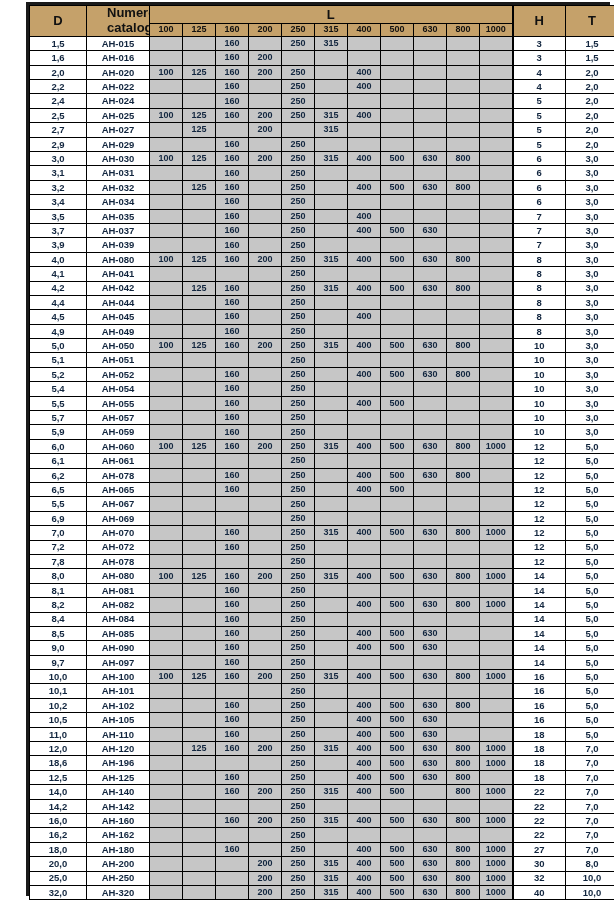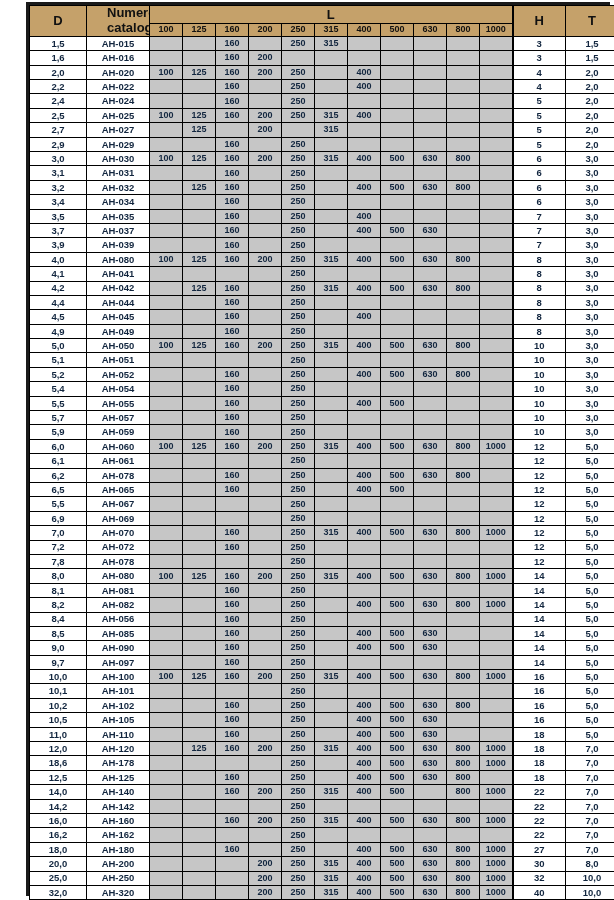--- a/index.html
+++ b/index.html
@@ -825,21 +825,21 @@
             <td class="lcell">400</td>
             <td class="lcell">500</td>
             <td class="lcell">630</td>
             <td class="lcell">800</td>
             <td class="lcell">1000</td>
             <td class="htr first">14</td>
             <td class="htr">5,0</td>
           </tr>
           <tr>
             <td class="dcol">8,4</td>
-            <td class="cat">AH-056</td>
+            <td class="cat">AH-084</td>
             <td class="lcell empty"></td>
             <td class="lcell empty"></td>
             <td class="lcell">160</td>
             <td class="lcell empty"></td>
             <td class="lcell">250</td>
             <td class="lcell empty"></td>
             <td class="lcell empty"></td>
             <td class="lcell empty"></td>
             <td class="lcell empty"></td>
             <td class="lcell empty"></td>
@@ -995,21 +995,21 @@
             <td class="lcell">400</td>
             <td class="lcell">500</td>
             <td class="lcell">630</td>
             <td class="lcell">800</td>
             <td class="lcell">1000</td>
             <td class="htr first">18</td>
             <td class="htr">7,0</td>
           </tr>
           <tr>
             <td class="dcol">18,6</td>
-            <td class="cat">AH-178</td>
+            <td class="cat">AH-196</td>
             <td class="lcell empty"></td>
             <td class="lcell empty"></td>
             <td class="lcell empty"></td>
             <td class="lcell empty"></td>
             <td class="lcell">250</td>
             <td class="lcell empty"></td>
             <td class="lcell">400</td>
             <td class="lcell">500</td>
             <td class="lcell">630</td>
             <td class="lcell">800</td>

